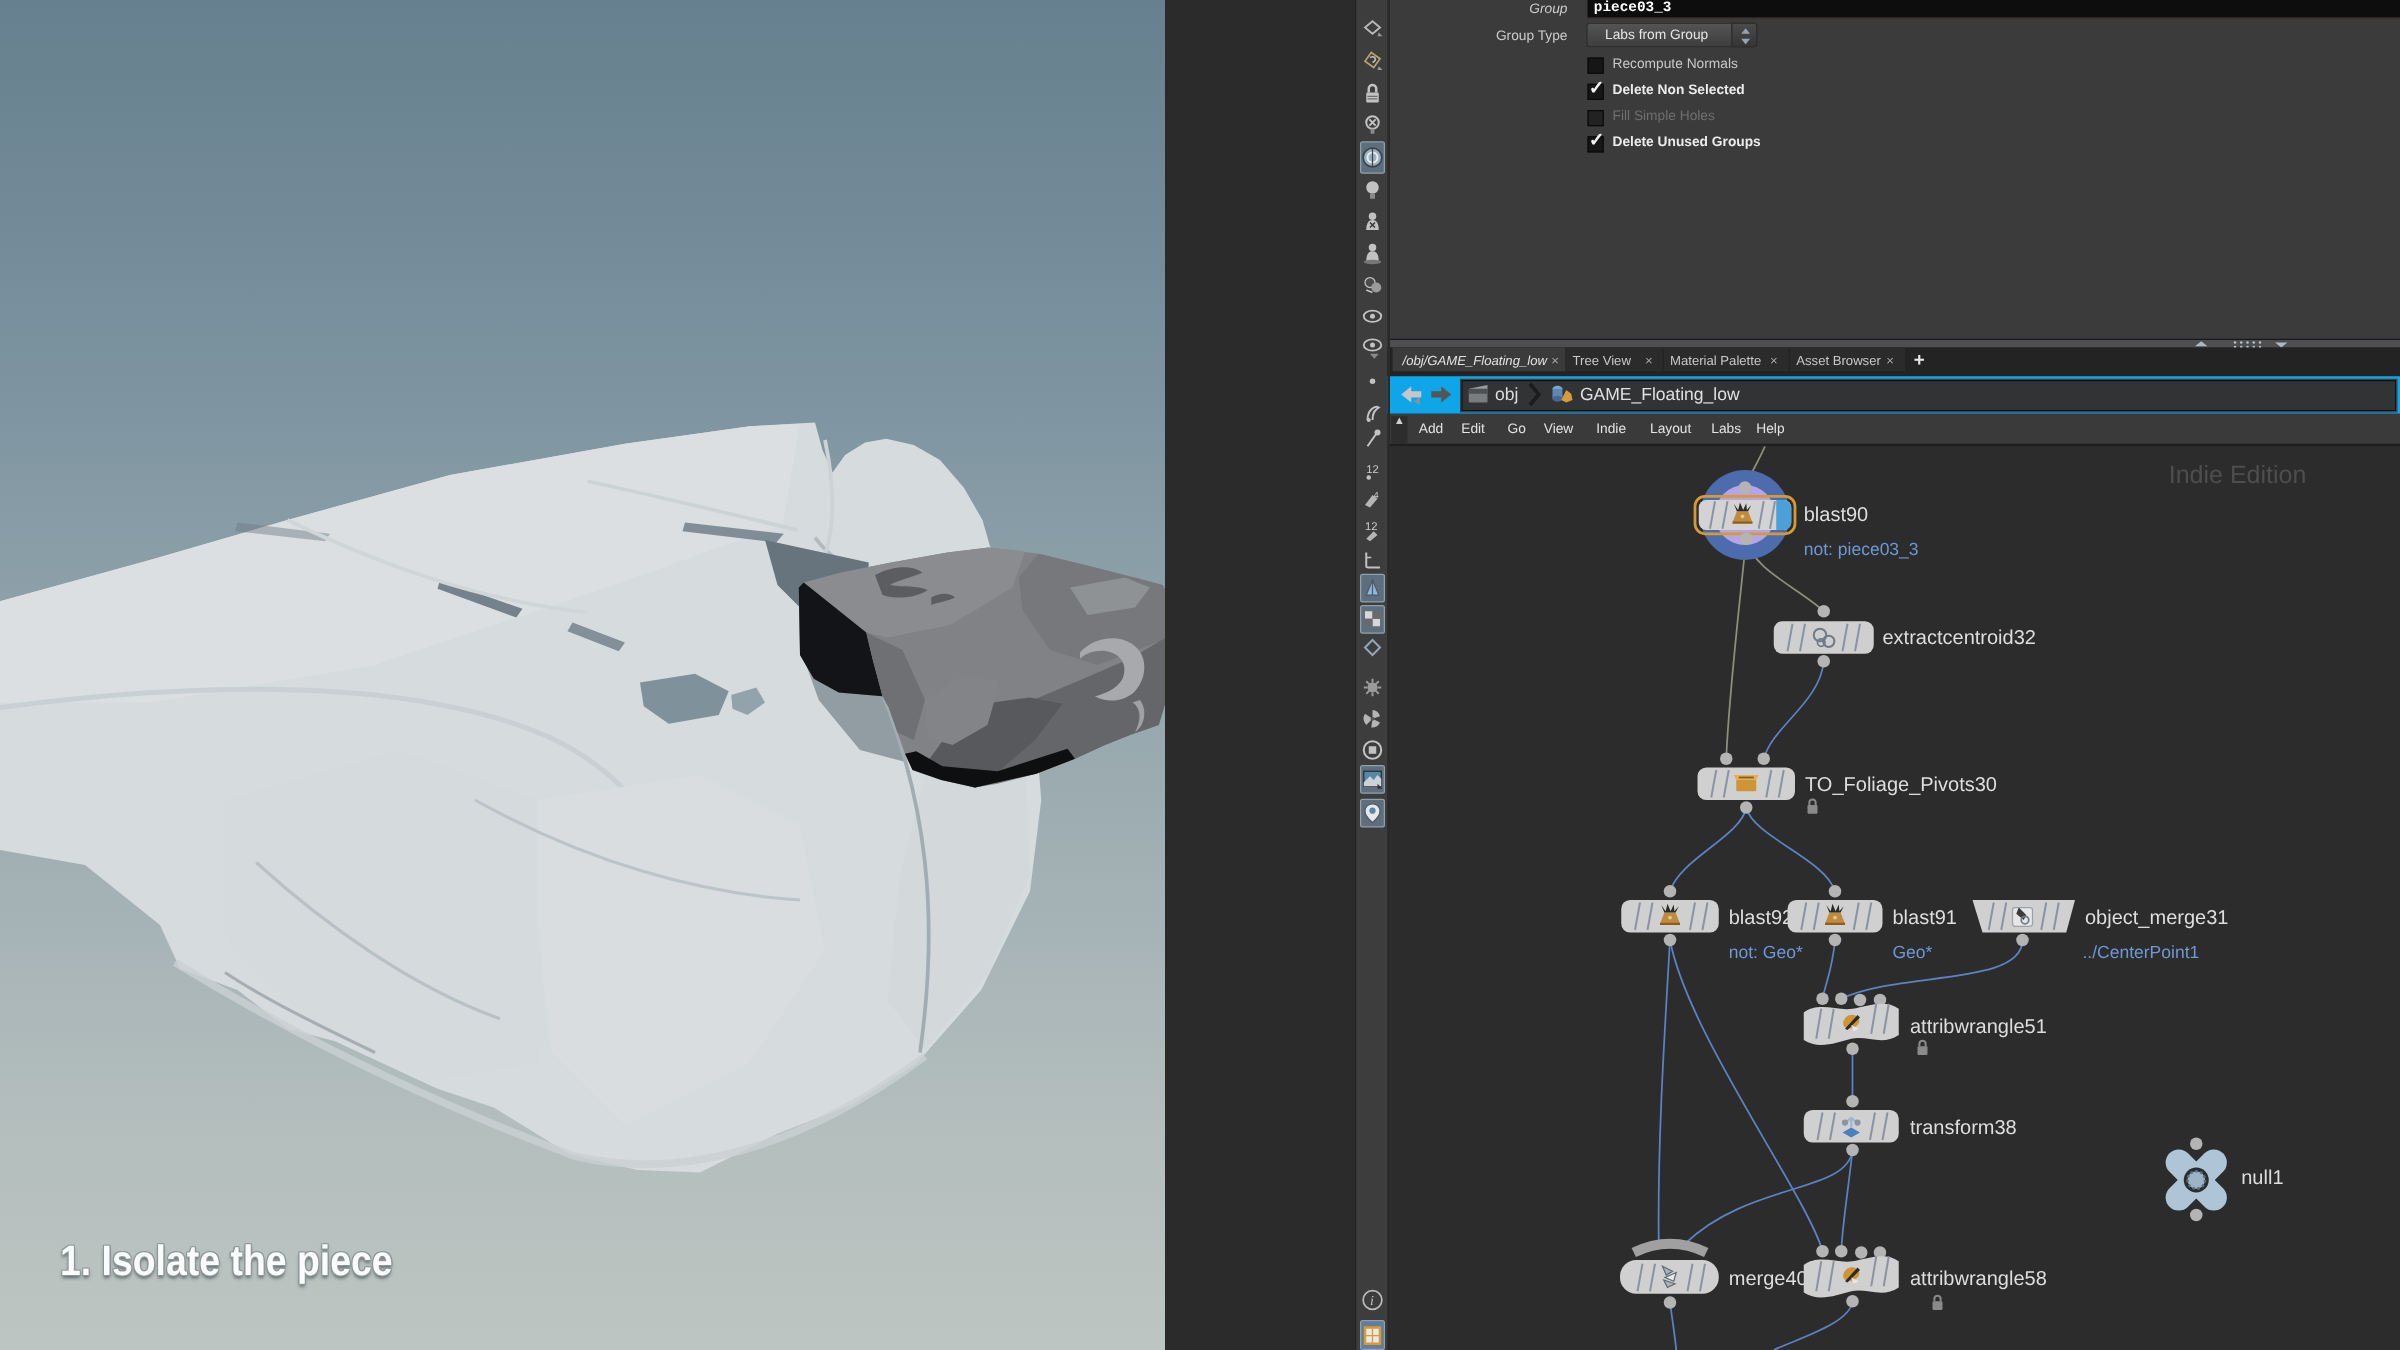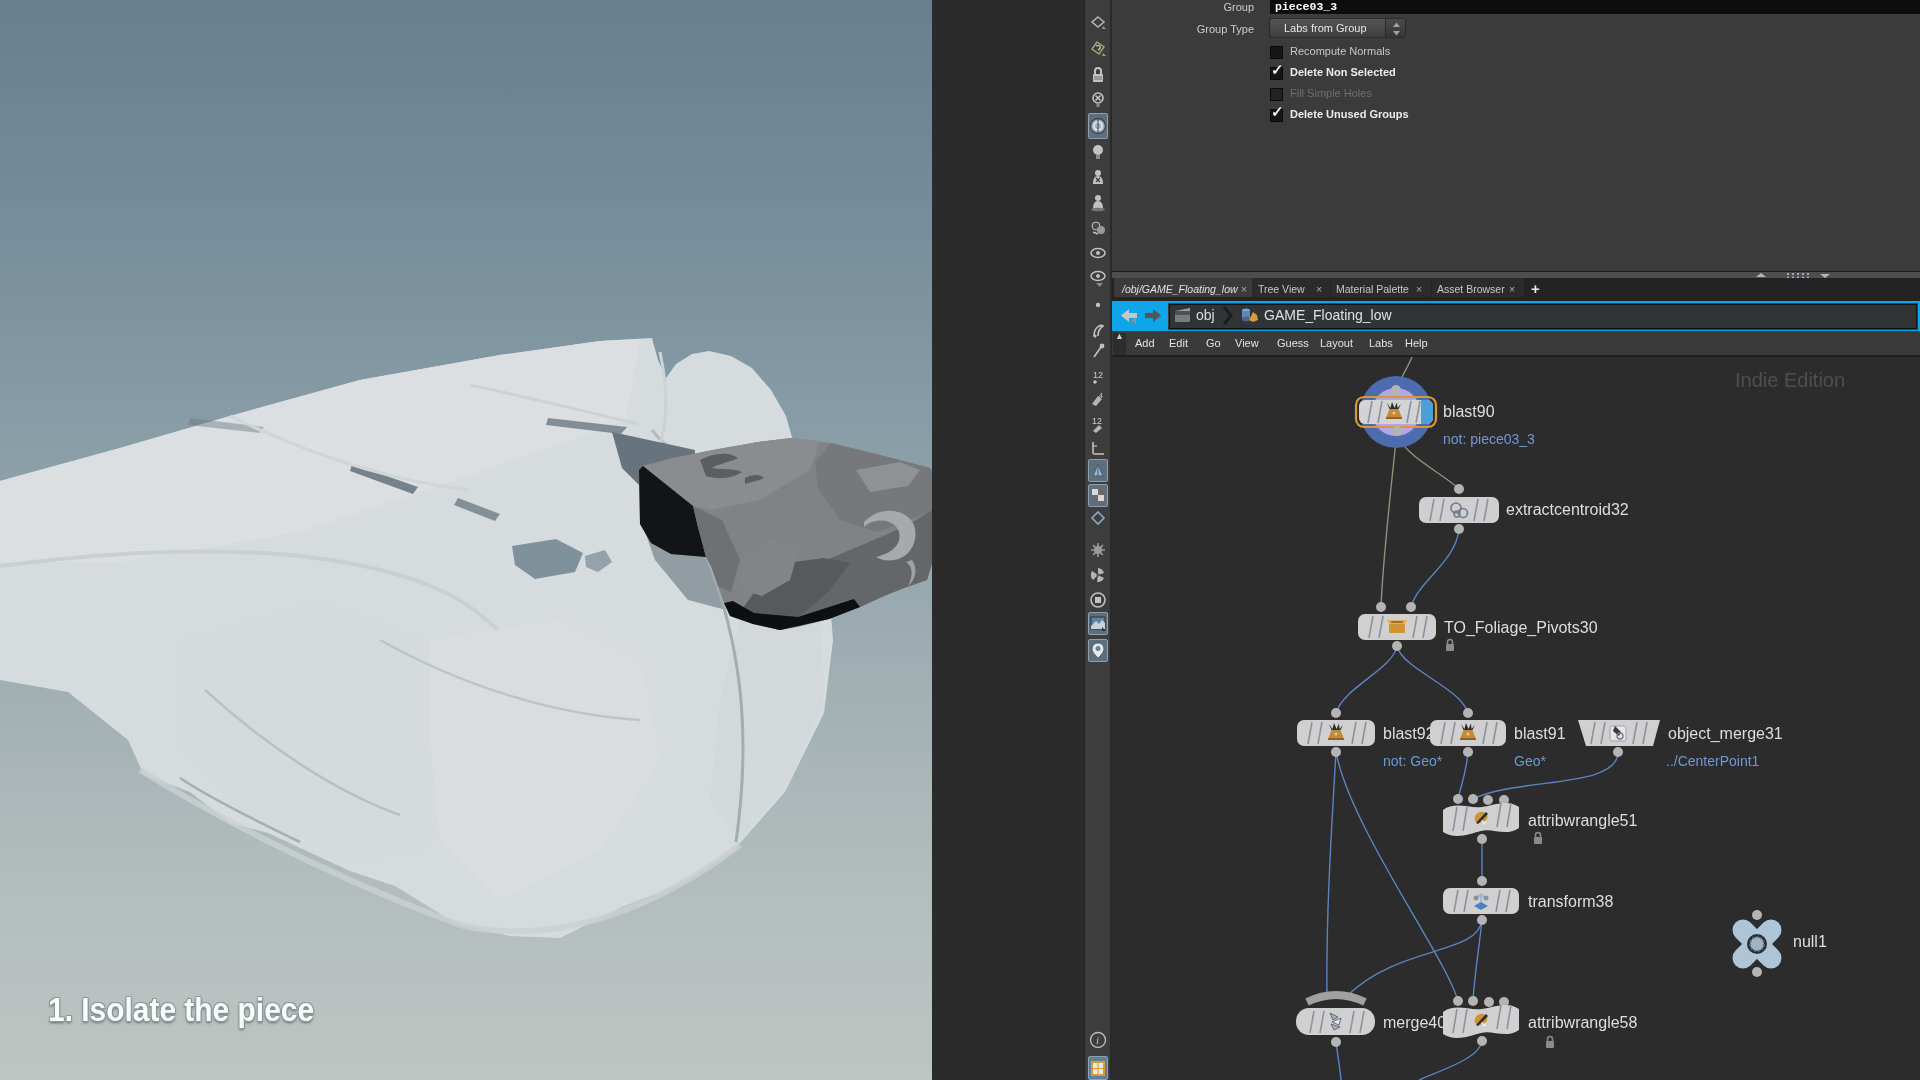--- a/index.html
+++ b/index.html
@@ -248,21 +248,21 @@
     <div class="tbi" style="top:1056px; height:24px; background:#5f7d9d; border:1px solid #8fa0ae; border-radius:2px;"><svg width="18" height="22" style="margin-top:1px;">
           <rect x="2" y="3" width="14" height="15" fill="#d89b2e"></rect>
           <rect x="4" y="5" width="4.5" height="5" fill="#e8e8e8"></rect>
           <rect x="9.5" y="5" width="4.5" height="5" fill="#e8e8e8"></rect>
           <rect x="4" y="11" width="4.5" height="5" fill="#e8e8e8"></rect>
           <rect x="9.5" y="11" width="4.5" height="5" fill="#e8e8e8"></rect>
         </svg></div>
   </div>
 
   <div id="parampane" class="abs">
-    <div class="plabel" style="left:40px; top:1px; width:104px;">Group</div>
+    <div class="plabel" style="left:40px; top:1px; width:104px;font-style:italic;">Group</div>
     <div id="grpfield">piece03_3</div>
     <div class="plabel" style="left:40px; top:23px; width:104px;">Group Type</div>
     <div id="gtdrop">Labs from Group</div>
     <div id="gtarrows">
       <svg width="21" height="20">
           <path d="M10.5 3.5 L14 8 L7 8 Z" fill="#95a4b2"></path>
           <path d="M10.5 16.5 L14 12 L7 12 Z" fill="#95a4b2"></path>
         </svg>
     </div>
     <div class="cbx" style="top:46px;"></div>
@@ -340,21 +340,21 @@
     </div>
   </div>
 
   <div id="menubar" class="abs">
     <div class="abs" style="left:3px; top:2px; width:13px; height:22px; background:#2d2d2d;"></div>
     <div class="abs" style="left:5px; top:0px; color:#cfcfcf; font-size:9px;">▲</div>
     <div class="mitem" style="left:25px;">Add</div>
     <div class="mitem" style="left:59px;">Edit</div>
     <div class="mitem" style="left:96px;">Go</div>
     <div class="mitem" style="left:125px;">View</div>
-    <div class="mitem" style="left:167px;">Guess</div>
+    <div class="mitem" style="left:167px;">Indie</div>
     <div class="mitem" style="left:210px;">Layout</div>
     <div class="mitem" style="left:259px;">Labs</div>
     <div class="mitem" style="left:295px;">Help</div>
   </div>
 
   <div id="network" class="abs">
     <div id="indie">Indie Edition</div>
     <svg id="netsvg" width="810" height="723" viewBox="0 0 810 723">
       <defs>
         <g id="dot">

